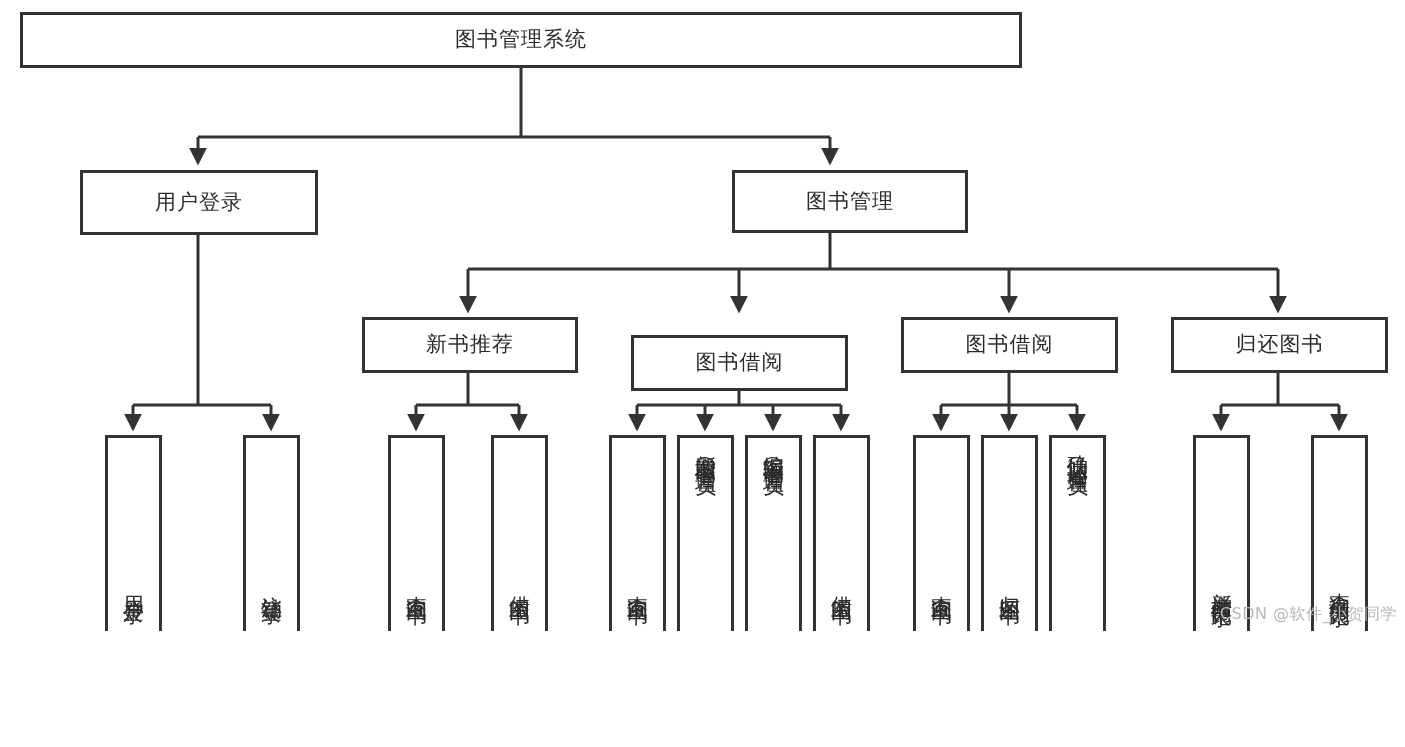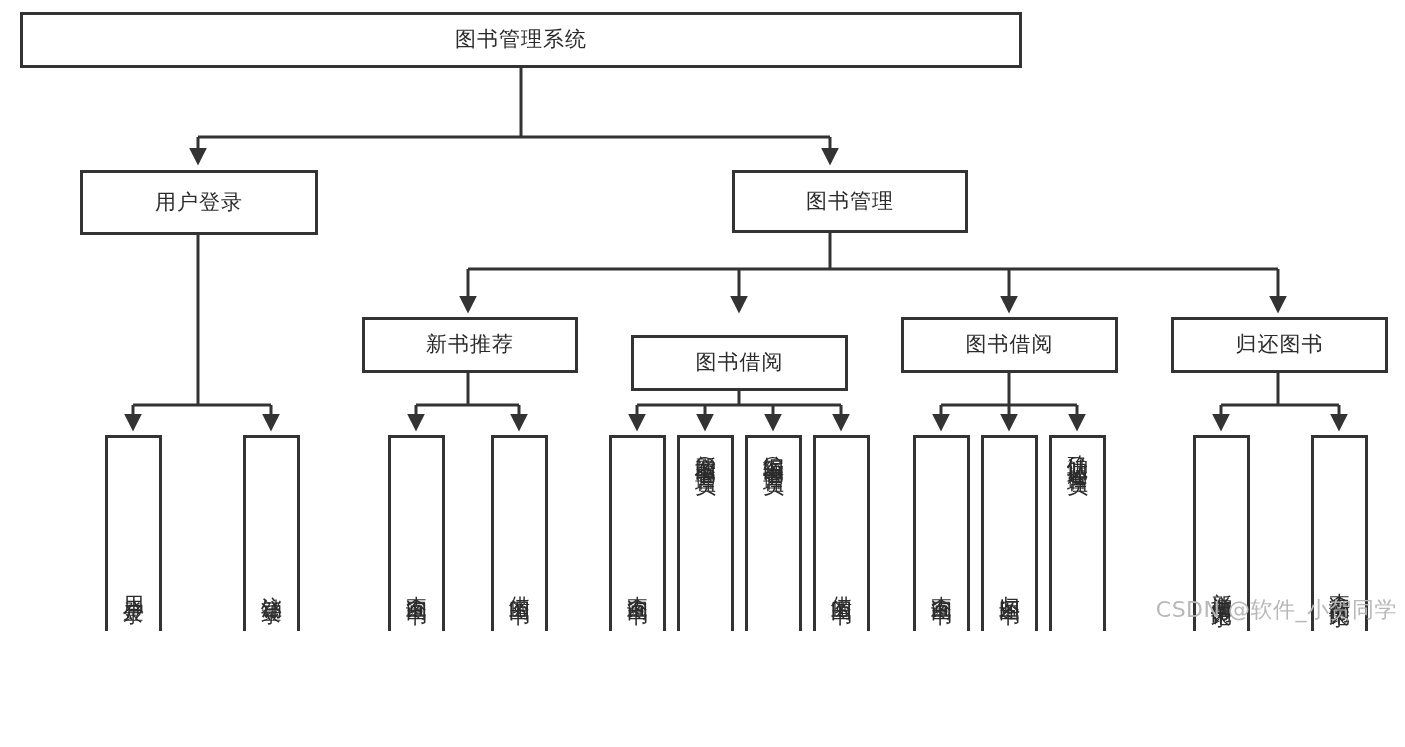--- a/index.html
+++ b/index.html
@@ -55,21 +55,21 @@
     display: block;
     margin: 0 auto;
   }
   .leaf.mid .node-label {
     align-self: center;
   }
   .watermark {
     position: absolute;
     right: 8px;
     bottom: 6px;
-    font-size: 22px;
+    font-size: 16px;
     color: #b8b8b8;
     letter-spacing: 0.5px;
     z-index: 3;
     white-space: nowrap;
   }
 </style>
 </head>
 <body>
 
 <div id="canvas">

